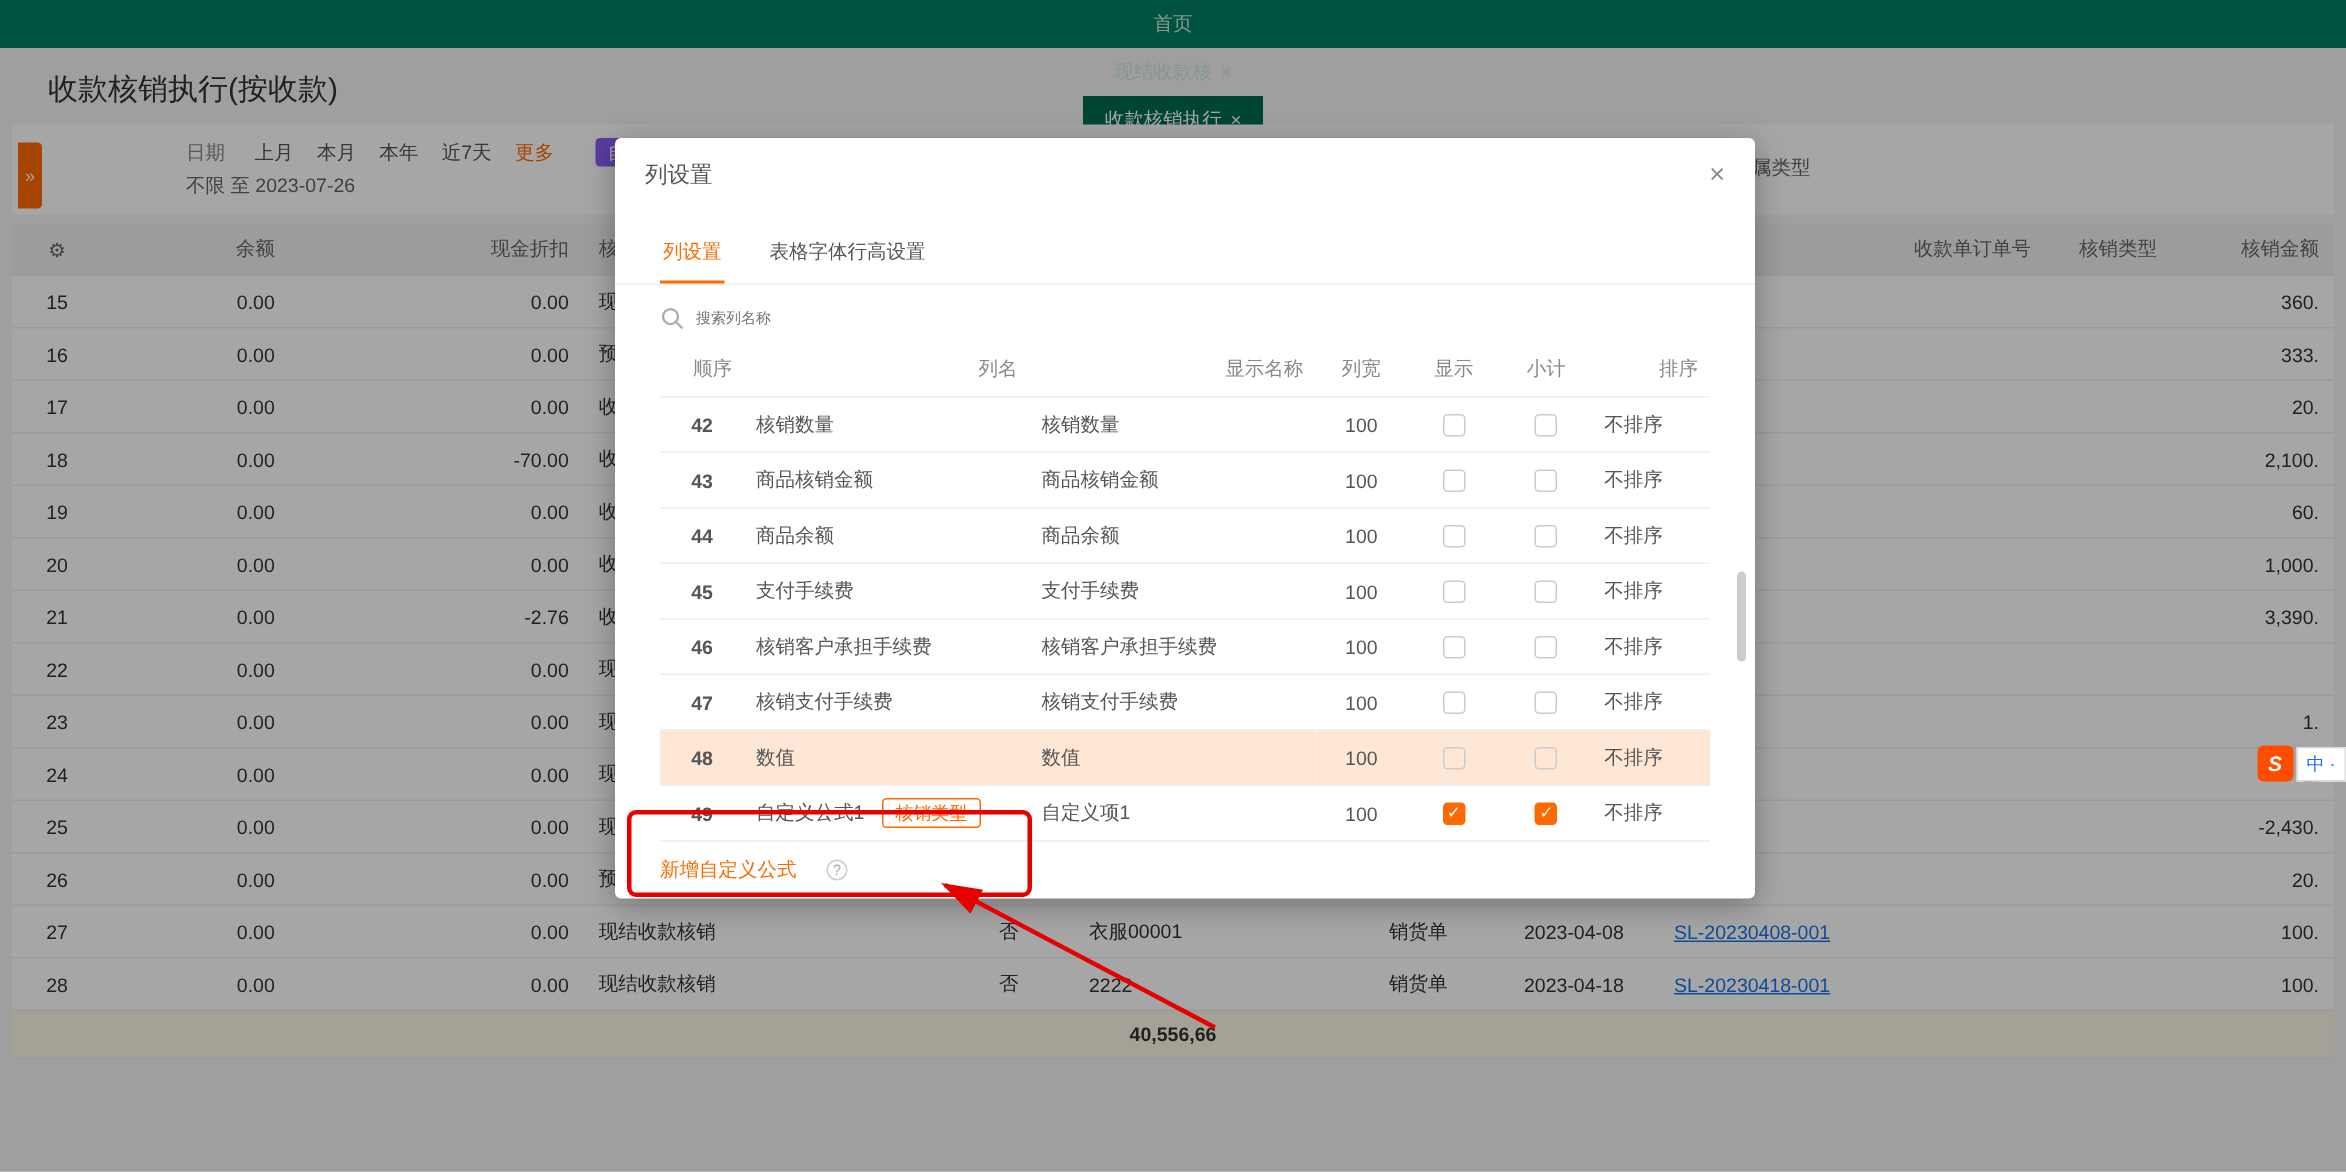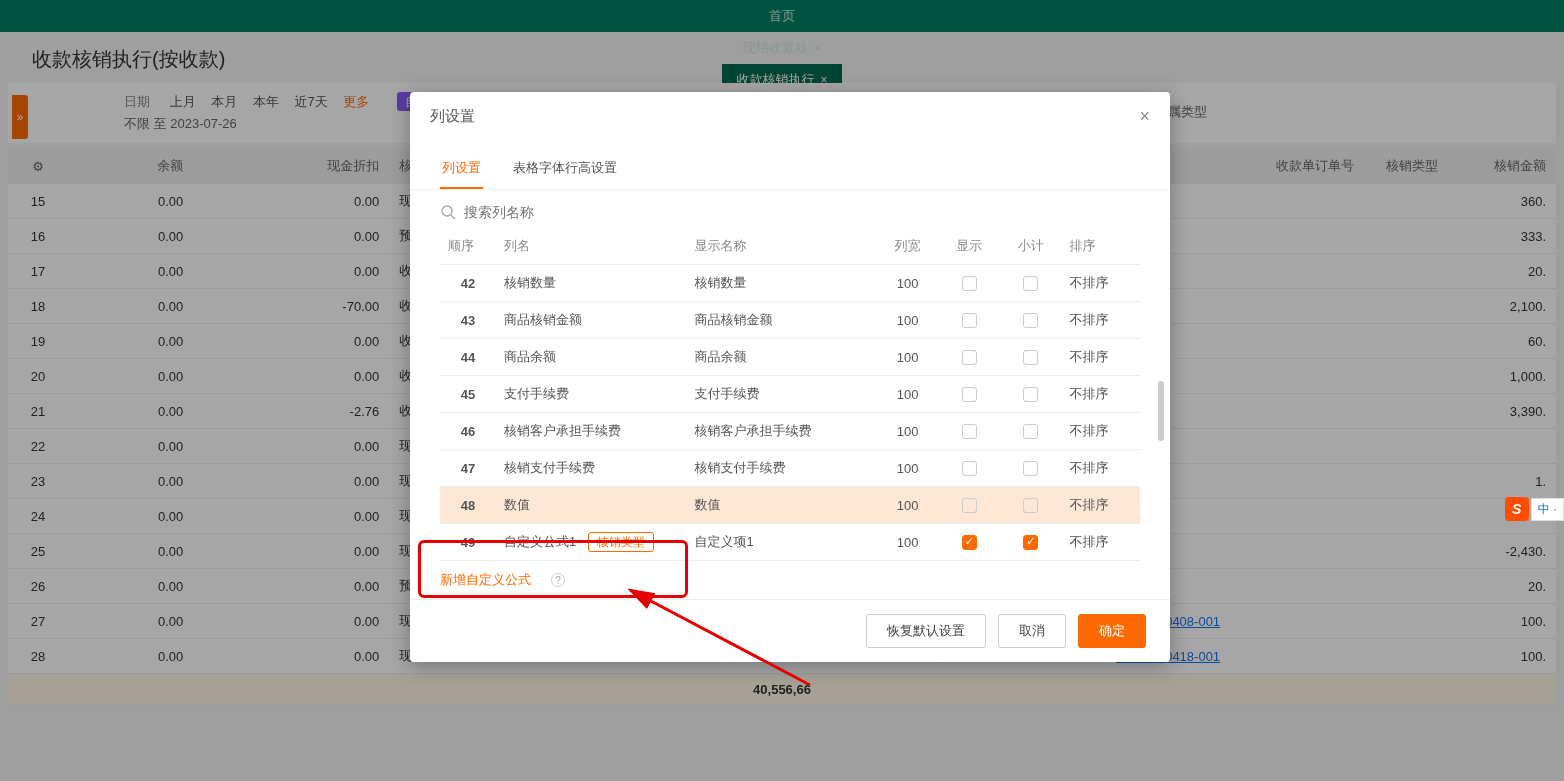--- a/index.html
+++ b/index.html
@@ -42,26 +42,26 @@
 
 .overlay { position: absolute; inset: 0; background: rgba(0,0,0,0.35); }
 .modal { position: absolute; left: 410px; top: 92px; width: 760px; background: #fff; border-radius: 4px; box-shadow: 0 4px 20px rgba(0,0,0,0.3); }
 .modal-head { padding: 14px 20px; display: flex; align-items: center; justify-content: space-between; }
 .modal-title { font-size: 15px; color: #555; }
 .modal-close { font-size: 18px; color: #888; cursor: pointer; }
 .modal-tabs { padding: 0 30px; border-bottom: 1px solid #eee; display: flex; gap: 28px; margin-top: 8px; }
 .modal-tab { padding: 10px 2px; color: #555; cursor: pointer; border-bottom: 2px solid transparent; }
 .modal-tab.active { color: #ff6a00; border-bottom-color: #ff6a00; }
 .modal-search { padding: 14px 30px 8px; display: flex; align-items: center; gap: 8px; color: #aaa; }
-.modal-search input { border: none; outline: none; font-size: 14px; flex: 1; }
+.modal-search input { border: none; outline: none; font-size: 10px; flex: 1; }
 .search-icon { width: 16px; height: 16px; }
 
 .col-table { width: 700px; margin: 0 30px; border-collapse: collapse; }
 .col-table th, .col-table td { border-bottom: 1px solid #eee; padding: 9px 8px; text-align: left; font-size: 13px; color: #555; }
-.col-table th { color: #888; font-weight: normal; }
+.col-table th { color: #888; font-weight: normal; text-align: right; }
 .col-table td.num { text-align: center; width: 50px; font-weight: bold; }
 .col-table th.c, .col-table td.c { text-align: center; }
 .col-table tr.hover { background: #ffe7d6; }
 .chk { display: inline-block; width: 15px; height: 15px; border: 1px solid #ccc; border-radius: 3px; vertical-align: middle; }
 .chk.on { background: #ff6a00; border-color: #ff6a00; position: relative; }
 .chk.on::after { content: "✓"; color: #fff; font-size: 11px; position: absolute; left: 2px; top: -1px; }
 .formula-btn { border: 1px solid #ff6a00; color: #ff6a00; padding: 2px 8px; border-radius: 3px; font-size: 12px; cursor: pointer; margin-left: 8px; }
 
 .add-formula { color: #ff6a00; padding: 10px 30px; cursor: pointer; display: flex; align-items: center; gap: 20px; font-size: 13px; }
 .qmark { display:inline-flex; width:14px; height:14px; border:1px solid #ccc; border-radius:50%; font-size:10px; align-items:center; justify-content:center; color:#aaa;}
@@ -461,25 +461,20 @@
         </tr>
       </tbody>
   </table>
   <div style="position:relative;">
       <div class="scroll-hint" style="top:-180px;"></div>
     </div>
   <div class="add-formula">
       <span>新增自定义公式</span>
       <span class="qmark">?</span>
     </div>
-  <div class="modal-foot">
-    <button class="btn">恢复默认设置</button>
-    <button class="btn">取消</button>
-    <button class="btn primary">确定</button>
-  </div>
 </div>
 
 <div class="anno-box"></div>
 <svg class="anno-arrow" viewBox="0 0 220 110">
   <defs>
       <marker id="ah" markerWidth="10" markerHeight="10" refX="8" refY="3" orient="auto">
         <path d="M0,0 L0,6 L9,3 z" fill="#e60000"></path>
       </marker>
     </defs>
   <line x1="210" y1="105" x2="30" y2="10" stroke="#e60000" stroke-width="3" marker-end="url(#ah)"></line>

